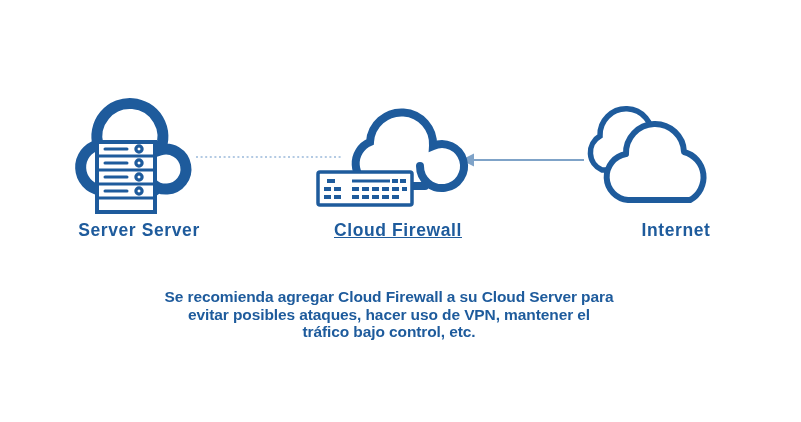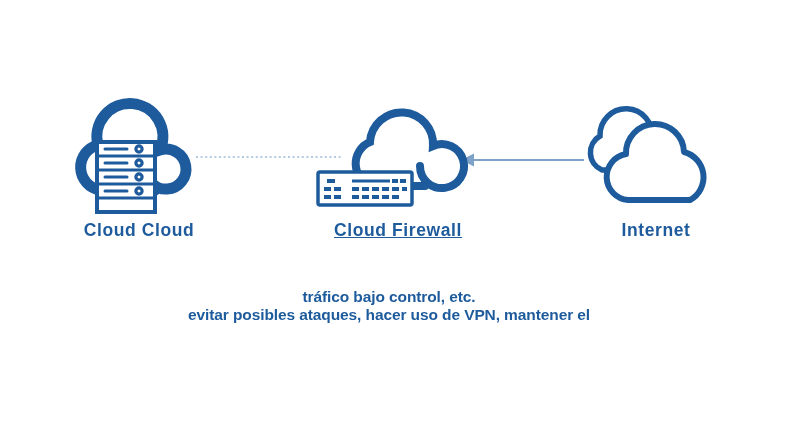--- a/index.html
+++ b/index.html
@@ -101,22 +101,23 @@
         </g>
       </g>
     </g>
 
     <g>
       <path d="M 648 170 L 602 170 A 19 19 0 0 1 600 136 A 26.1 26.1 0 1 1 652 138 A 15 15 0 1 1 645 152" fill="none" stroke="#1e5b9c" stroke-width="5.5" stroke-linecap="round"></path>
       <path d="M 690 200 L 628 200 A 23.2 23.2 0 0 1 626 154 A 29 29 0 1 1 684 152 A 26 26 0 0 1 690 200 Z" fill="#ffffff" stroke="#1e5b9c" stroke-width="6" stroke-linecap="round" stroke-linejoin="round"></path>
     </g>
   </svg>
 
-  <div class="node-label" style="left:139px;top:220px;">Cloud Cloud</div>
+  <div class="node-label" style="left:139px;top:220px;">Server Server</div>
   <div class="node-label" style="left:398px;top:220px;text-decoration:underline;">Cloud Firewall</div>
-  <div class="node-label" style="left:656px;top:220px;">Internet</div>
+  <div class="node-label" style="left:676px;top:220px;">Internet</div>
 
   <div class="caption">
+    <div>Se recomienda agregar Cloud Firewall a su Cloud Server para</div>
+    <div>evitar posibles ataques, hacer uso de VPN, mantener el</div>
     <div>tráfico bajo control, etc.</div>
-    <div>evitar posibles ataques, hacer uso de VPN, mantener el</div>
   </div>
 
 </div>
 
 </body></html>

